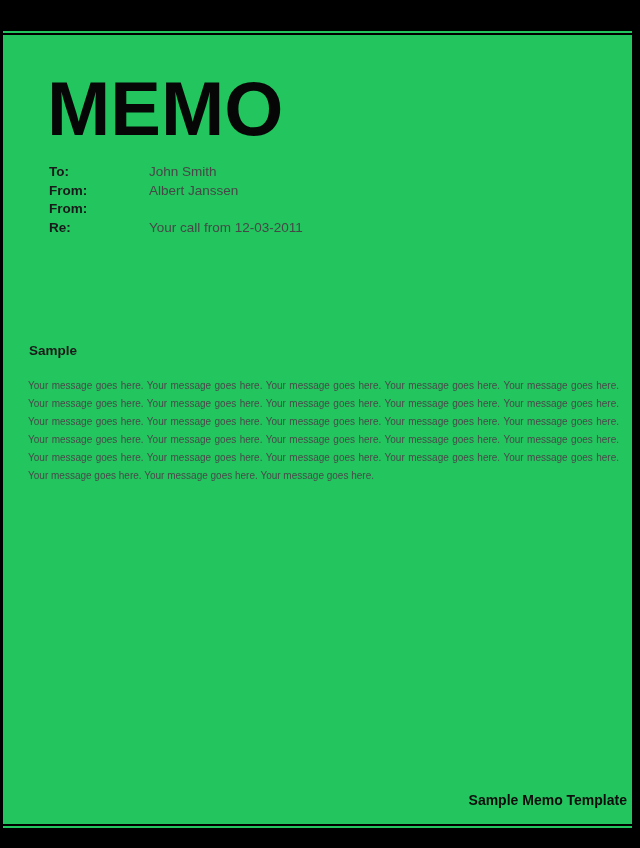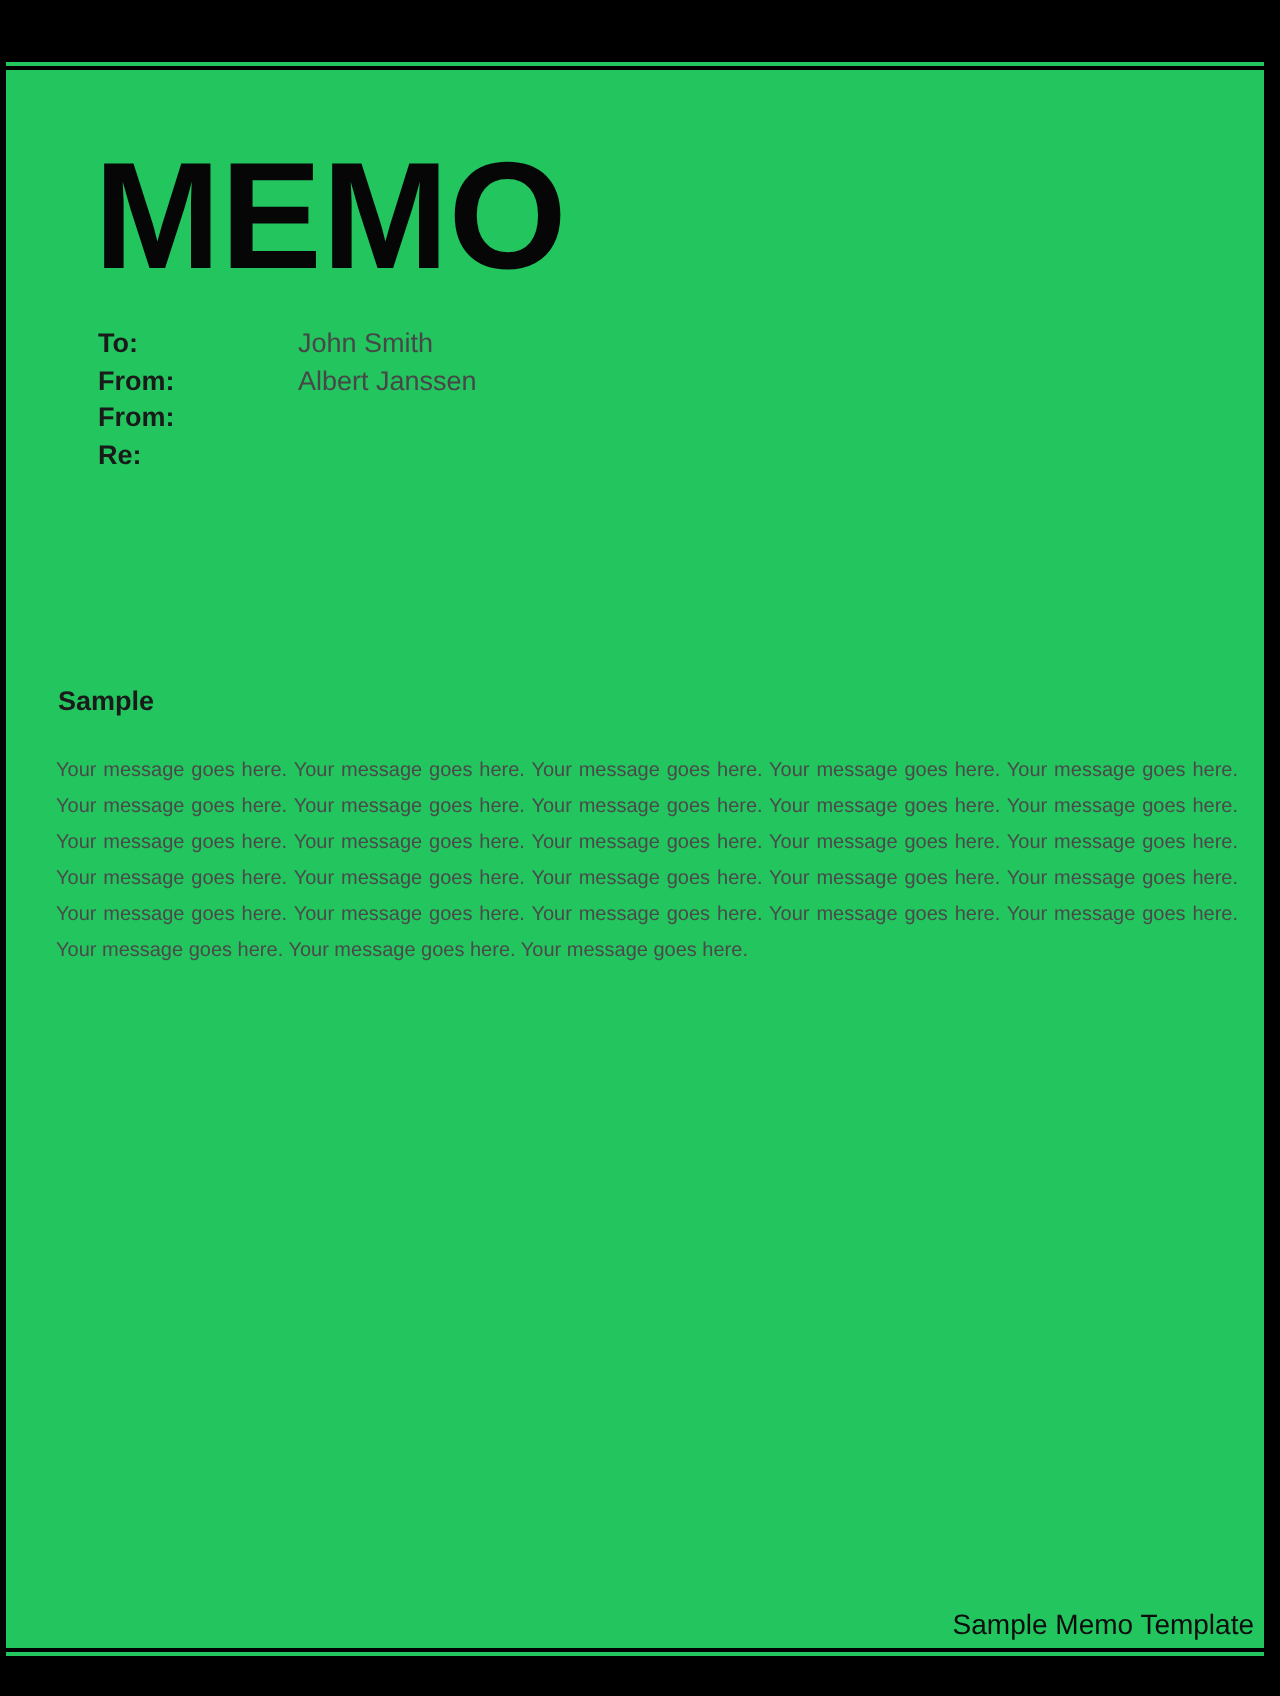--- a/index.html
+++ b/index.html
@@ -82,23 +82,23 @@
     margin: 0;
     font-size: 10px;
     line-height: 18px;
     text-align: justify;
     color: #4a4a4a;
   }
 
   .footer-label {
     position: absolute;
     right: 5px;
-    bottom: 8px;
+    bottom: 20px;
     font-size: 14px;
-    font-weight: normal;
+    font-weight: bold;
     color: #0d0d0d;
     white-space: nowrap;
   }
 </style>
 </head>
 <body>
 
 <div class="frame">
   <div class="page">
 
@@ -114,20 +114,21 @@
       </div>
       <div class="field-row">
         <span class="field-label">From:</span>
         <span class="field-value">Albert Janssen</span>
       </div>
       <div class="field-row">
         <span class="field-label">From:</span>
       </div>
       <div class="field-row">
         <span class="field-label">Re:</span>
+        <span class="field-value">Your call from 12-03-2011</span>
       </div>
     </div>
 
     <div class="message-heading">Sample</div>
 
     <p class="message-body">Your message goes here. Your message goes here. Your message goes here. Your message goes here. Your message goes here. Your message goes here. Your message goes here. Your message goes here. Your message goes here. Your message goes here. Your message goes here. Your message goes here. Your message goes here. Your message goes here. Your message goes here. Your message goes here. Your message goes here. Your message goes here. Your message goes here. Your message goes here. Your message goes here. Your message goes here. Your message goes here. Your message goes here. Your message goes here. Your message goes here. Your message goes here. Your message goes here.</p>
 
     <div class="footer-label">Sample Memo Template</div>
 
   </div>

